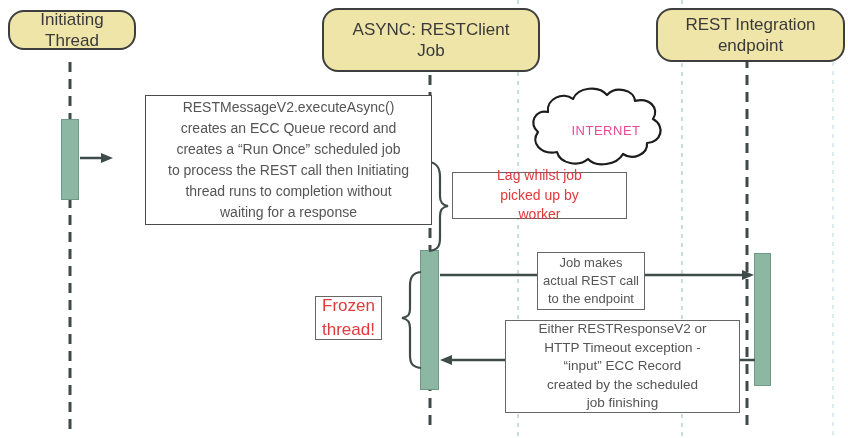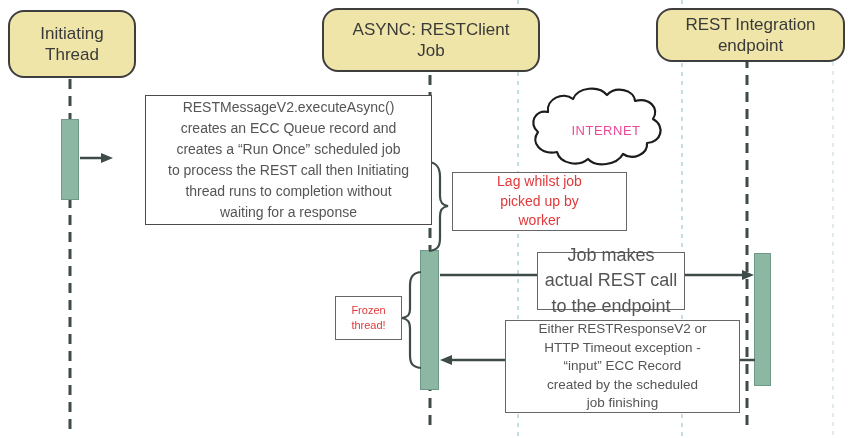--- a/index.html
+++ b/index.html
@@ -88,42 +88,42 @@
   <g>
     <line x1="755" y1="360" x2="449" y2="360" stroke="#3F4B49" stroke-width="2.5"></line>
     <polygon points="440,360 452,355 452,365" fill="#3F4B49"></polygon>
   </g>
 
   <path d="M429,162 C438,163 440,169 440,177 L440,196 C440,202 442,205 448,206 C442,207 440,210 440,216 L440,238 C440,246 438,250 429,251" fill="none" stroke="#3F4B49" stroke-width="2.2"></path>
 
   <path d="M421,272 C412,273 410,278 410,286 L410,309 C410,315 408,317 402,318 C408,319 410,322 410,328 L410,355 C410,363 412,367 421,368" fill="none" stroke="#3F4B49" stroke-width="2.2"></path>
 </svg>
 
-<div class="lifeline-head" style="left:8px;top:10px;width:128px;height:68px;"><span>Initiating
+<div class="lifeline-head" style="left:8px;top:10px;width:128px;height:40px;"><span>Initiating
 Thread</span></div>
 <div class="lifeline-head" style="left:322px;top:8px;width:218px;height:64px;"><span>ASYNC: RESTClient
 Job</span></div>
 <div class="lifeline-head" style="left:656px;top:8px;width:189px;height:54px;"><span>REST Integration
 endpoint</span></div>
 
 <div class="note" style="left:113px;top:95px;width:287px;height:130px;font-size:14px;line-height:1.5;border-width:1.5px;border-color:#4a4a4a;margin-left:32px;"><span>RESTMessageV2.executeAsync()
 creates an ECC Queue record and
 creates a “Run Once” scheduled job
 to process the REST call then Initiating
 thread runs to completion without
 waiting for a response</span></div>
 
-<div class="note red" style="left:452px;top:172px;width:175px;height:59px;font-size:14px;line-height:1.42;"><span>Lag whilst job
+<div class="note red" style="left:452px;top:172px;width:175px;height:47px;font-size:14px;line-height:1.42;"><span>Lag whilst job
 picked up by
 worker</span></div>
 
-<div class="note red" style="left:335px;top:296px;width:67px;height:44px;font-size:11px;line-height:1.4;"><span>Frozen
+<div class="note red" style="left:315px;top:296px;width:67px;height:44px;font-size:17px;line-height:1.4;"><span>Frozen
 thread!</span></div>
 
-<div class="note" style="left:537px;top:252px;width:148px;height:58px;font-size:18px;line-height:1.4;"><span>Job makes
+<div class="note" style="left:537px;top:252px;width:108px;height:58px;font-size:13px;line-height:1.4;"><span>Job makes
 actual REST call
 to the endpoint</span></div>
 
 <div class="note" style="left:505px;top:320px;width:235px;height:93px;font-size:13.5px;line-height:1.38;"><span>Either RESTResponseV2 or
 HTTP Timeout exception -
 “input” ECC Record
 created by the scheduled
 job finishing</span></div>
 
 <div class="cloud-wrap" style="left:527px;top:86px;width:142px;height:86px;">

